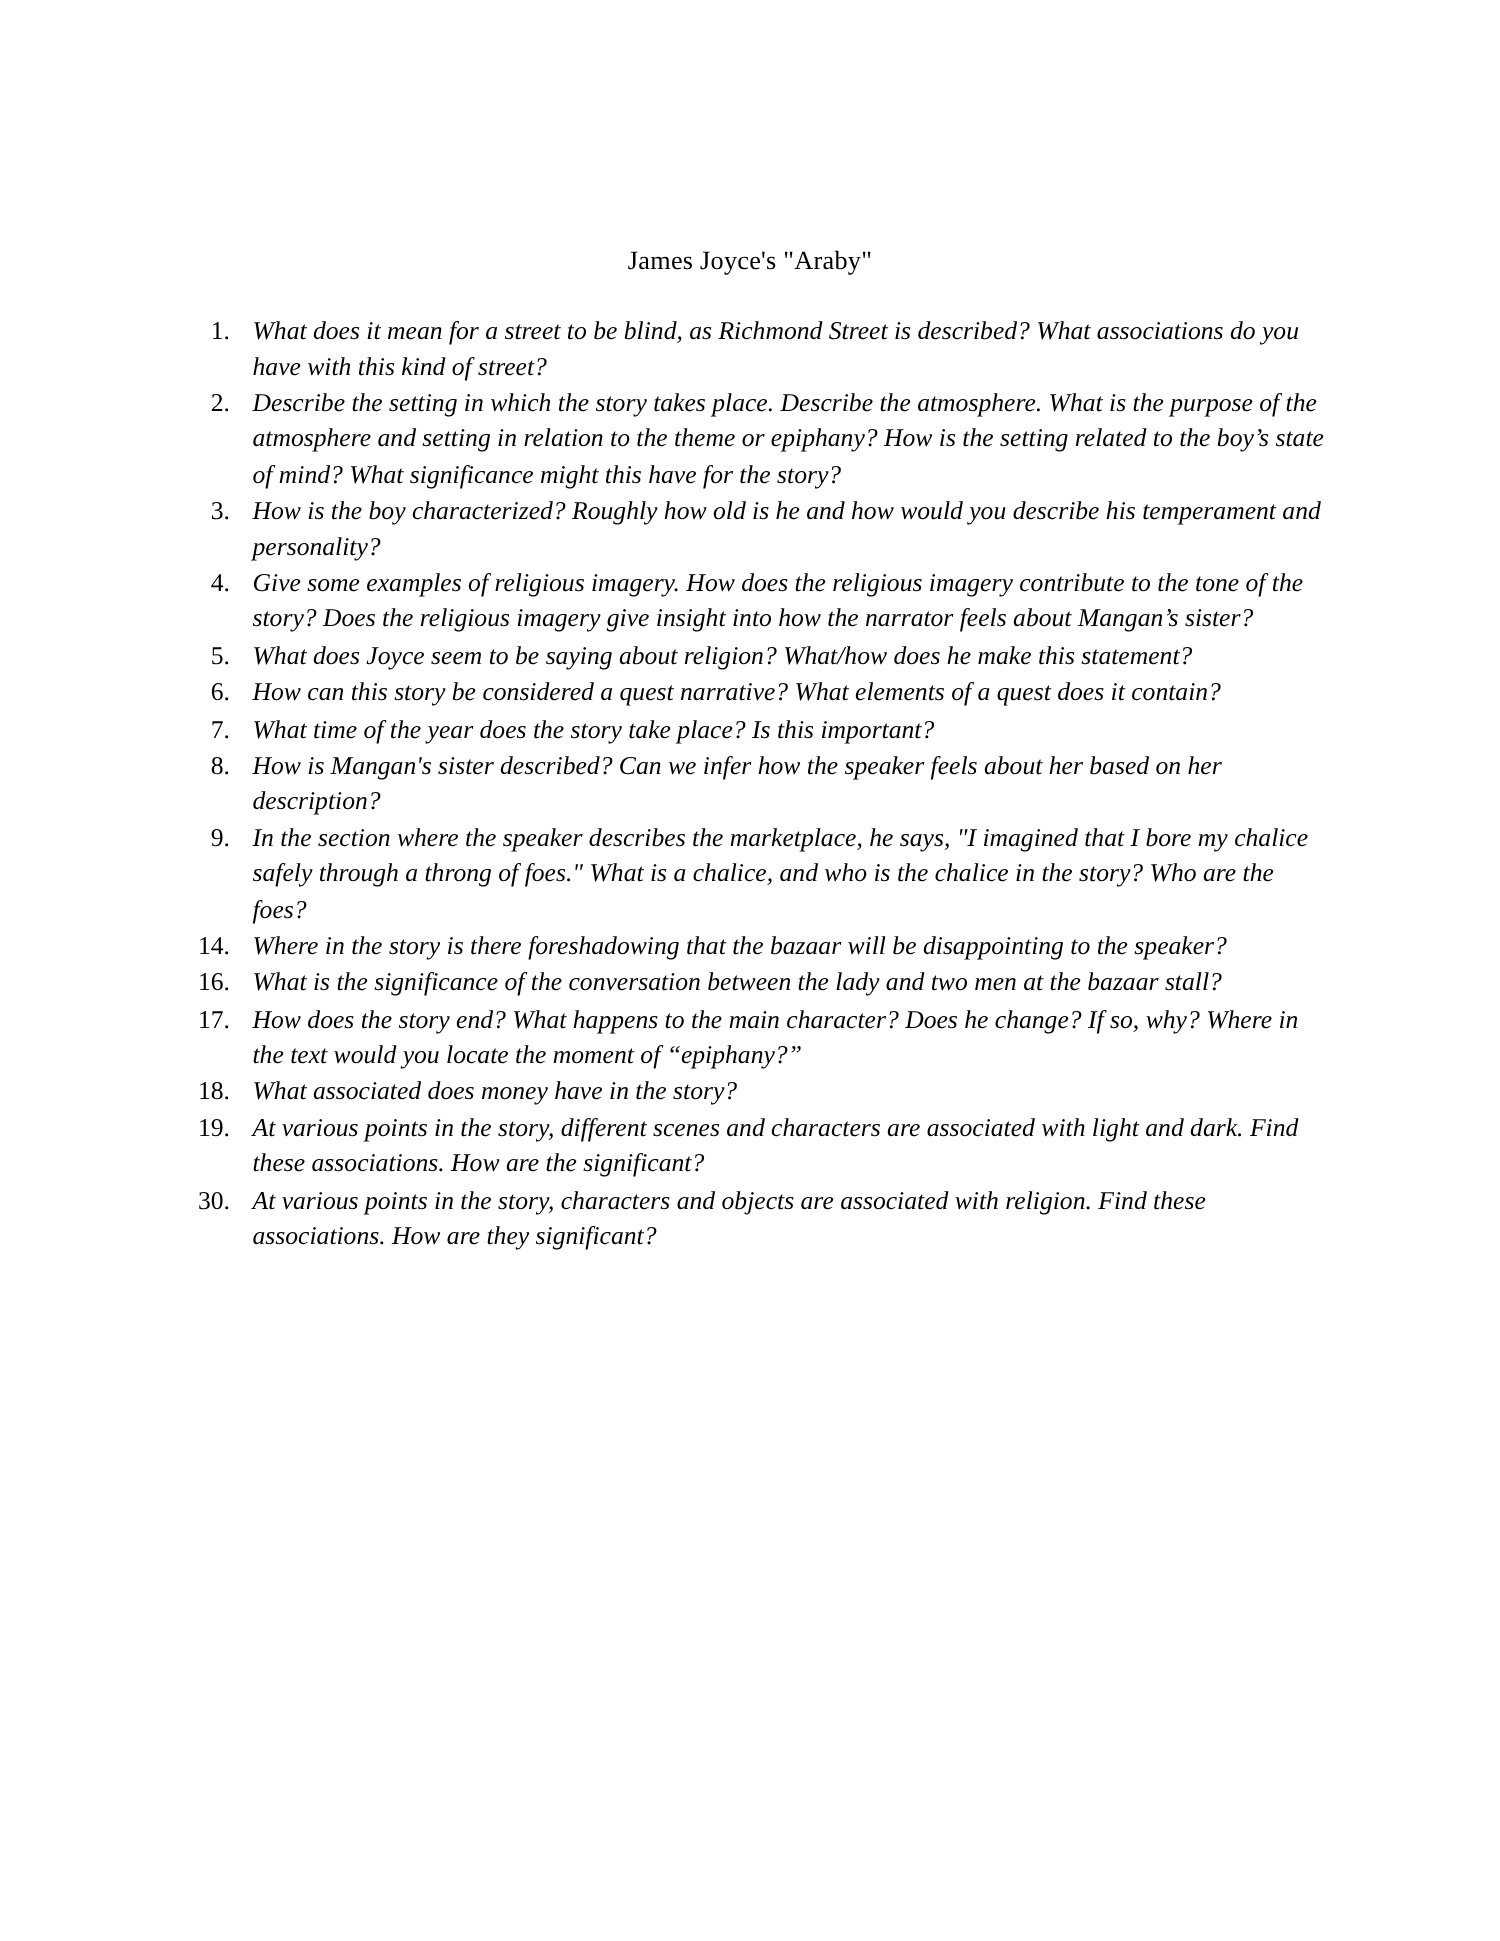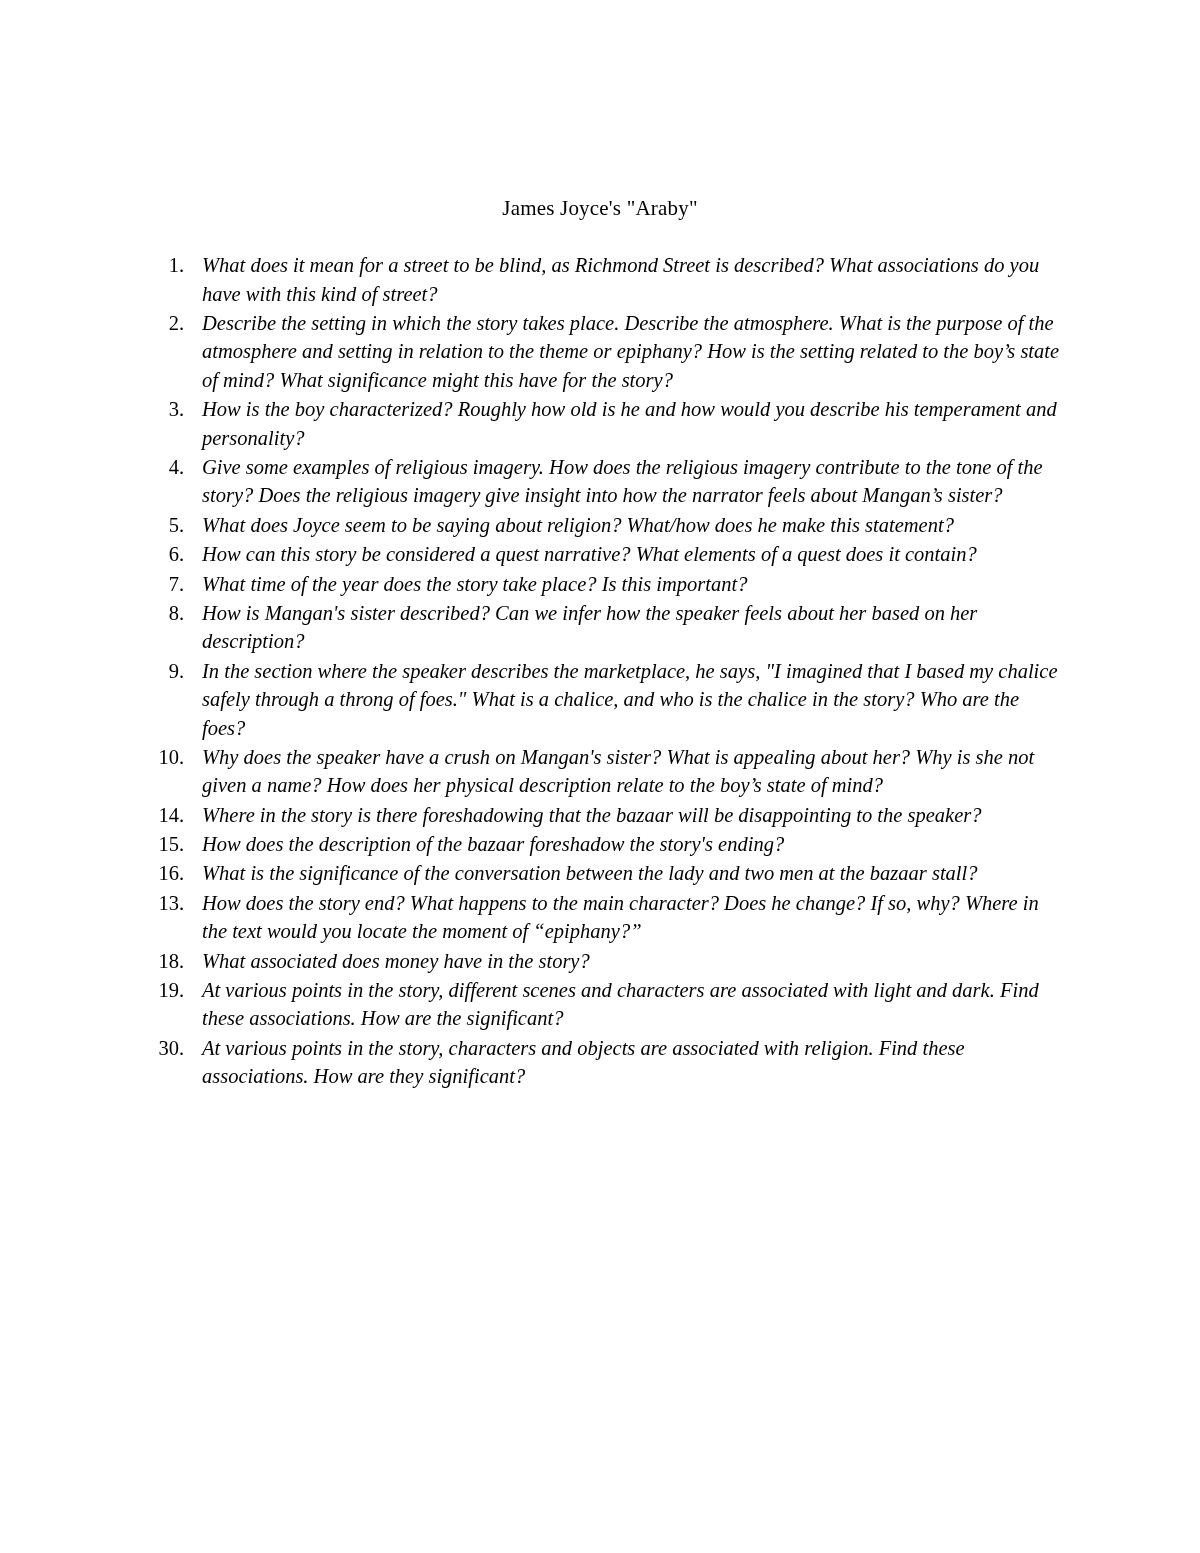--- a/index.html
+++ b/index.html
@@ -91,40 +91,32 @@
     <li>
       <span class="num">7.</span>
       <span class="qtext">What time of the year does the story take place? Is this important?</span>
     </li>
     <li>
       <span class="num">8.</span>
       <span class="qtext">How is Mangan's sister described? Can we infer how the speaker feels about her based on her description?</span>
     </li>
     <li>
       <span class="num">9.</span>
-      <span class="qtext">In the section where the speaker describes the marketplace, he says, "I imagined that I based my chalice safely through a throng of foes." What is a chalice, and who is the chalice in the story? Who are the foes?</span>
-    </li>
-    <li>
-      <span class="num">10.</span>
-      <span class="qtext">Why does the speaker have a crush on Mangan's sister? What is appealing about her? Why is she not given a name?  How does her physical description relate to the boy’s state of mind?</span>
+      <span class="qtext">In the section where the speaker describes the marketplace, he says, "I imagined that I bore my chalice safely through a throng of foes." What is a chalice, and who is the chalice in the story? Who are the foes?</span>
     </li>
     <li>
       <span class="num">14.</span>
       <span class="qtext">Where in the story is there foreshadowing that the bazaar will be disappointing to the speaker?</span>
     </li>
     <li>
-      <span class="num">15.</span>
-      <span class="qtext">How does the description of the bazaar foreshadow the story's ending?</span>
-    </li>
-    <li>
       <span class="num">16.</span>
       <span class="qtext">What is the significance of the conversation between the lady and two men at the bazaar stall?</span>
     </li>
     <li>
-      <span class="num">13.</span>
+      <span class="num">17.</span>
       <span class="qtext">How does the story end? What happens to the main character? Does he change? If so, why? Where in the text would you locate the moment of “epiphany?”</span>
     </li>
     <li>
       <span class="num">18.</span>
       <span class="qtext">What associated does money have in the story?</span>
     </li>
     <li>
       <span class="num">19.</span>
       <span class="qtext">At various points in the story, different scenes and characters are associated with light and dark. Find these associations. How are the significant?</span>
     </li>

